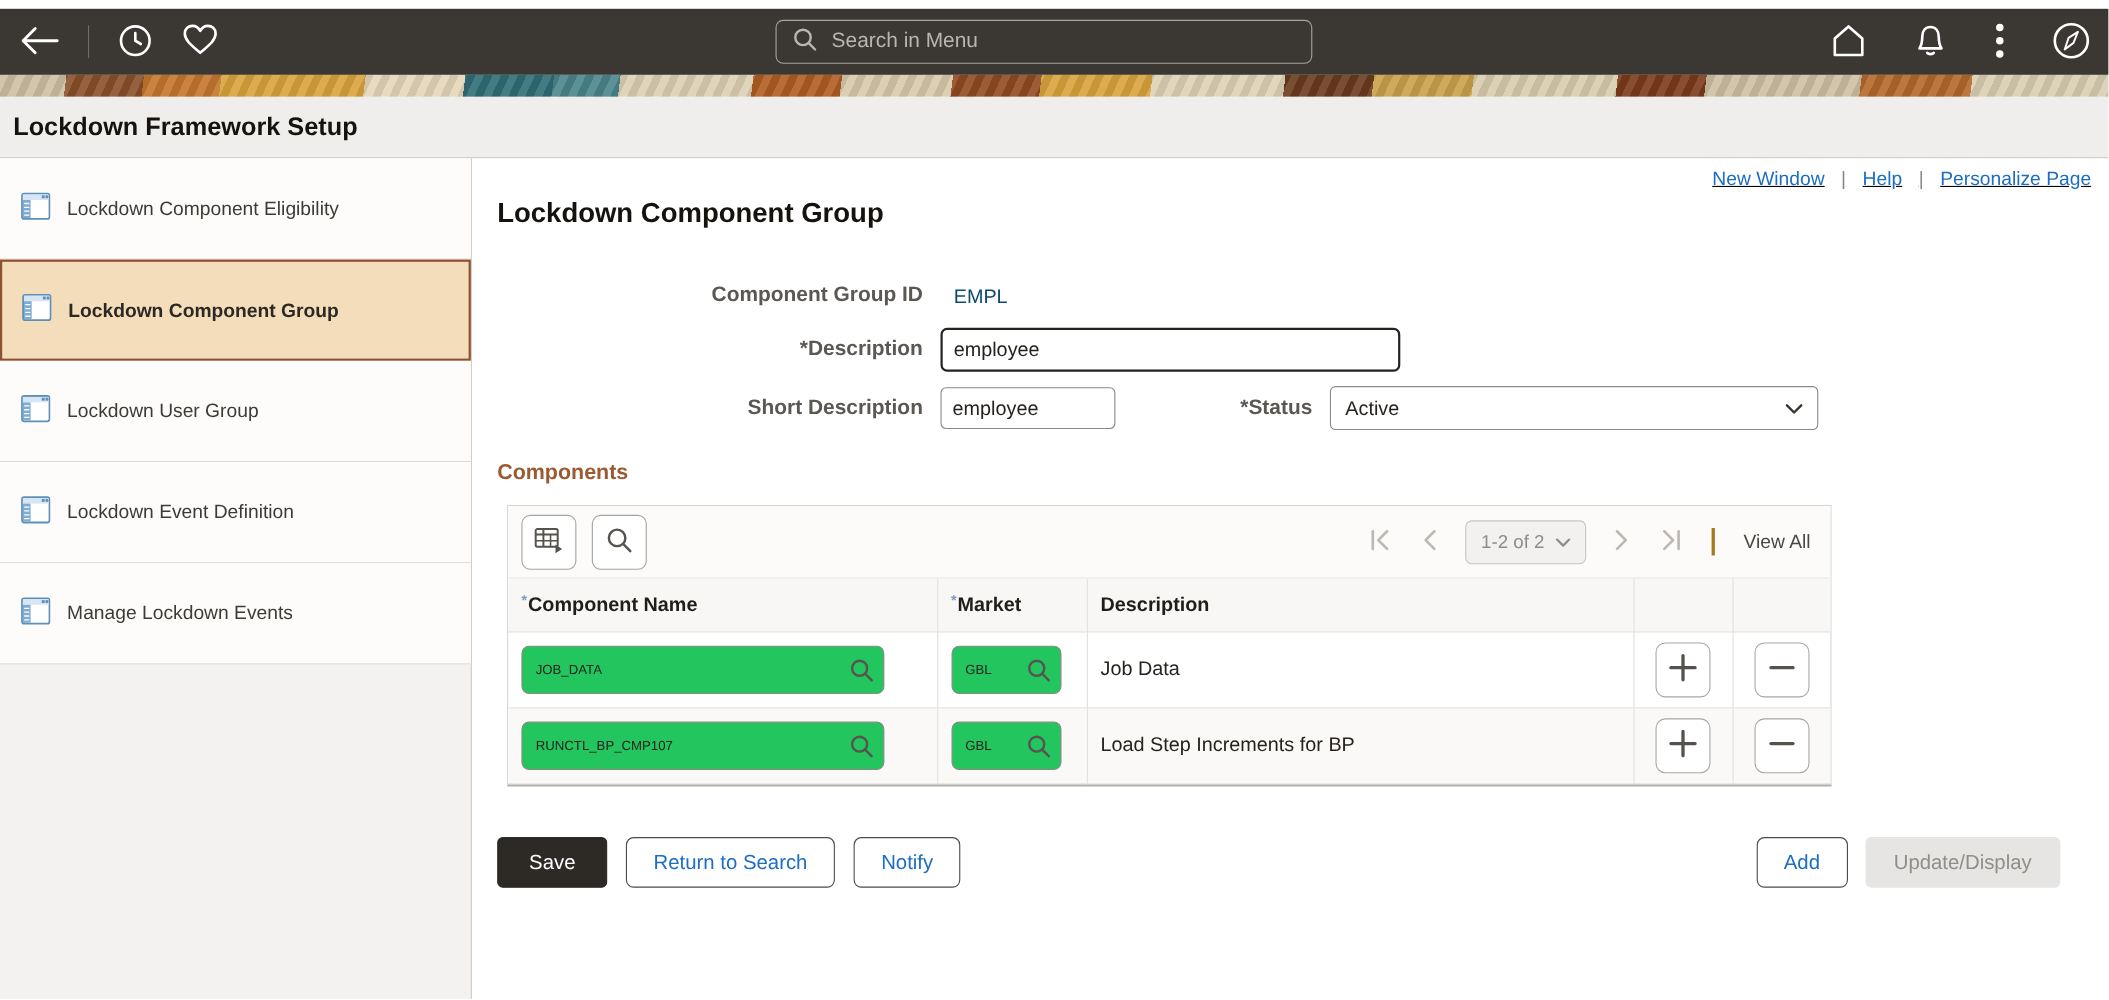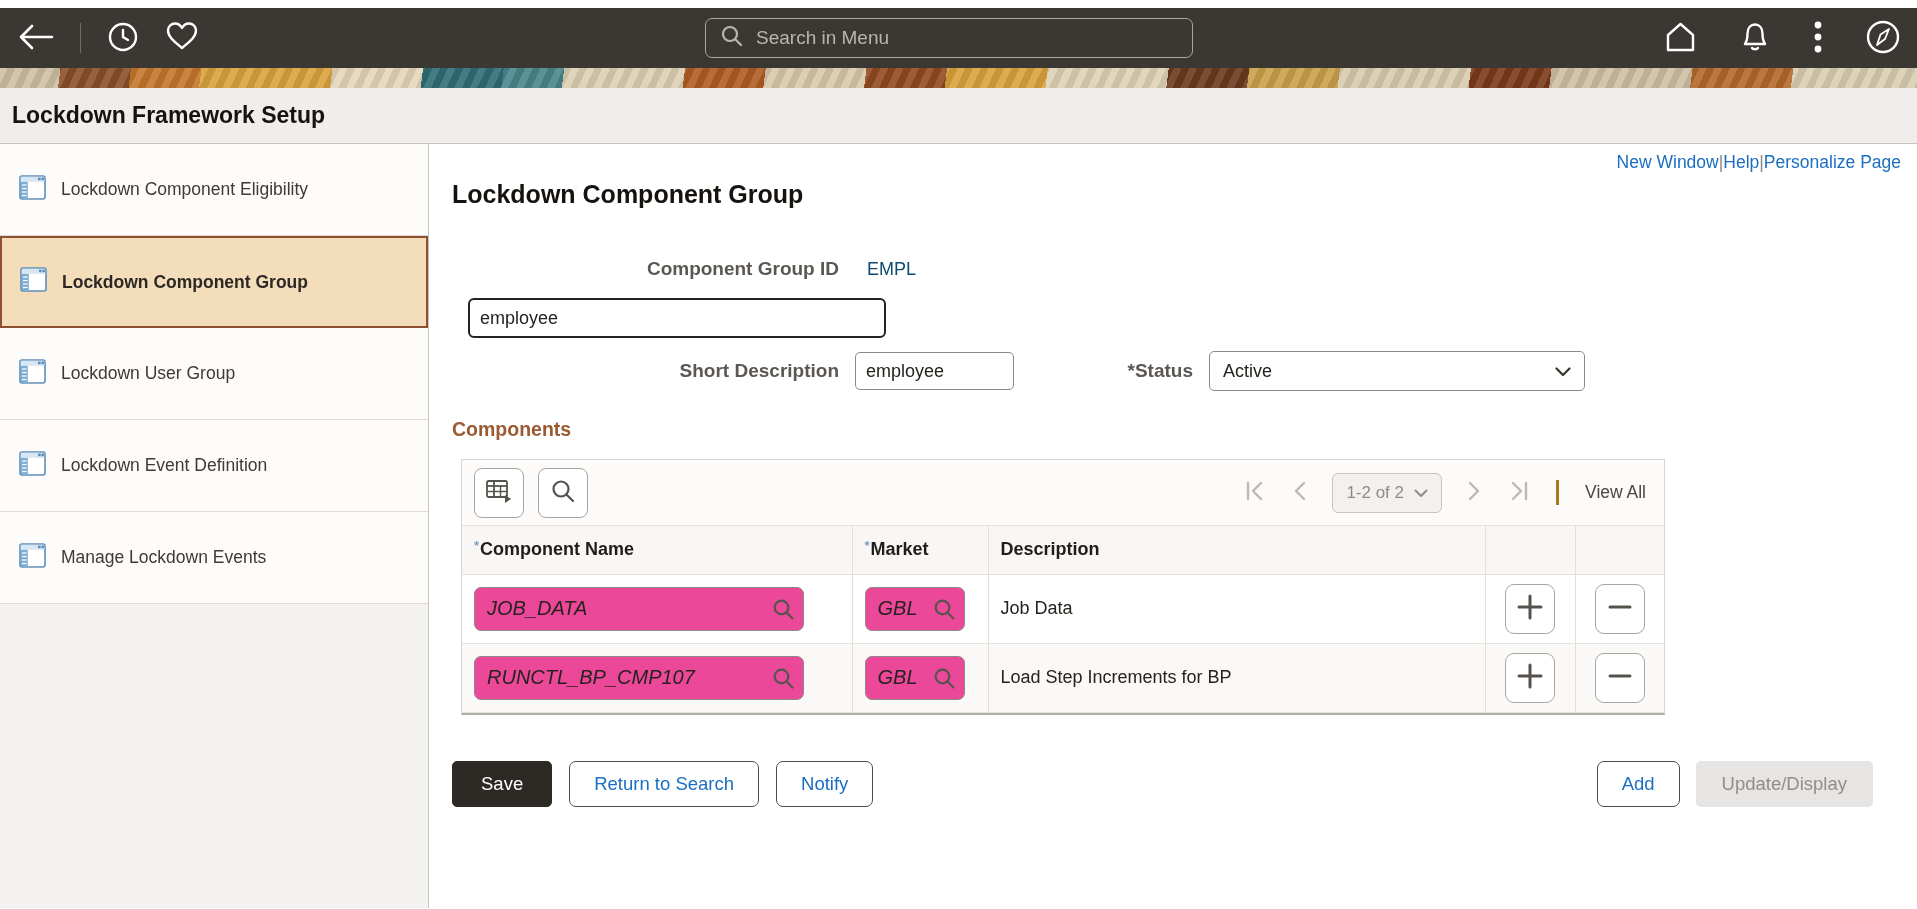--- a/index.html
+++ b/index.html
@@ -36,54 +36,54 @@
   .content { display:flex; height:764px; }
 
   
   .sidebar { width:429px; border-right:1px solid #c9c6c1; background:#f3f2f0; flex:none; }
   .nav-item { height:92px; background:#fdfcfb; border-bottom:1px solid #dedbd7; display:flex; align-items:center; padding-left:19px; gap:15px; font-size:17.5px; color:#3e3b37; cursor:pointer; }
   .nav-item.selected { background:#f4ddbb; border:2px solid #8d5030; font-weight:bold; color:#2c2925; padding-left:18px; }
   .nav-item .chev { margin-left:auto; margin-right:26px; }
 
   
   .main { flex:1; position:relative; background:#fff; }
-  .page-links { position:absolute; top:8px; right:16px; display:flex; align-items:flex-start; font-size:17.5px; }
+  .page-links { position:absolute; top:8px; right:16px; display:flex; align-items:flex-start; gap:15px; font-size:17.5px;text-decoration:underline; }
   .page-links a { color:#1b6ec2; text-decoration:none; cursor:pointer; }
   .page-links .sep { color:#8a8781; }
   .main-heading { position:absolute; left:23px; top:36px; font-size:25px; font-weight:bold; color:#16130f; }
 
   .form-area { position:absolute; left:23px; top:105px; width:1240px; }
   .form-row { display:flex; align-items:center; }
   .form-label { width:387px; text-align:right; font-weight:bold; color:#5b5854; font-size:19px; flex:none; }
   .form-gap { width:16px; flex:none; }
   .plain-value { font-size:18px; color:#0c4a6e; }
   .txt-input { border:1.5px solid #8c8984; border-radius:5px; font-size:18px; color:#26231f; padding:0 10px; height:38px; font-family:"Liberation Sans", sans-serif; outline:none; background:#fff; }
   .txt-input.focused { border:2.5px solid #26231f; border-radius:6px; height:40px; }
-  .status-select { width:376px; height:40px; border:1.5px solid #8c8984; border-radius:5px; display:flex; align-items:center; justify-content:space-between; padding:0 13px; font-size:18px; color:#26231f; cursor:pointer; background:#fff; }
+  .status-select { width:444px; height:40px; border:1.5px solid #8c8984; border-radius:5px; display:flex; align-items:center; justify-content:space-between; padding:0 13px; font-size:18px; color:#26231f; cursor:pointer; background:#fff; }
 
   .components-heading { position:absolute; left:23px; top:274px; font-size:19.5px; font-weight:bold; color:#9b5a31; }
 
   
   .grid-box { position:absolute; left:32px; top:315px; width:1204px; border:1px solid #d9d6d2; border-bottom:2px solid #b3b0ab; background:#fff; }
   .grid-toolbar { height:66px; background:#fcfbfa; display:flex; align-items:center; padding:0 18px 0 12px; border-bottom:1px solid #e6e3df; }
   .tool-btn { width:50px; height:50px; background:#fff; border:1px solid #a7a39e; border-radius:8px; display:flex; align-items:center; justify-content:center; cursor:pointer; margin-right:14px; }
   .pager { margin-left:auto; display:flex; align-items:center; gap:26px; }
   .pg-arrow { background:none; border:none; cursor:pointer; display:flex; align-items:center; }
   .pg-box { display:flex; align-items:center; gap:10px; background:#f2f1ef; border:1px solid #c8c5c0; border-radius:6px; padding:9px 13px; color:#8f8c87; font-size:17px; cursor:pointer; }
   .pg-amber { width:3px; height:25px; background:#a87a1e; }
   .view-all { color:#4b4844; font-size:17.5px; cursor:pointer; }
 
   table.grid { border-collapse:collapse; width:1202px; table-layout:fixed; }
   table.grid th { height:48px; background:#f8f7f5; font-size:18px; color:#211e19; text-align:left; padding-left:12px; border-right:1px solid #e3e0dc; border-bottom:1px solid #e3e0dc; font-weight:bold; }
   table.grid th .req { color:#7d9cbd; font-size:13px; vertical-align:top; position:relative; top:-1px; margin-right:1px; font-weight:bold; }
   table.grid td { height:69px; padding-left:12px; border-right:1px solid #e3e0dc; border-bottom:1px solid #e6e3df; font-size:18px; color:#26231f; }
   table.grid th:last-child, table.grid td:last-child { border-right:none; }
   tr.row-alt td { background:#faf9f7; }
   .lookup-wrap { position:relative; display:inline-block; }
-  .lookup-wrap input { width:100%; height:44px; border:1.5px solid #8c8984; border-radius:7px; font-size:20px; color:#26231f; padding:0 38px 0 12px; font-family:"Liberation Sans", sans-serif; outline:none; background:#ec4899;font-style:italic; }
+  .lookup-wrap input { width:100%; height:44px; border:1.5px solid #8c8984; border-radius:7px; font-size:12px; color:#26231f; padding:0 38px 0 12px; font-family:"Liberation Sans", sans-serif; outline:none; background:#22c55e; }
   .lookup-wrap .lk { position:absolute; right:9px; top:11px; cursor:pointer; }
   .w-comp { width:330px; }
   .w-mkt { width:100px; }
   .w-mkt input { padding-right:32px; }
   .rowbtn { width:50px; height:50px; background:#fff; border:1.5px solid #aaa7a2; border-radius:9px; display:flex; align-items:center; justify-content:center; cursor:pointer; }
   .cell-center { text-align:center; padding-left:0 !important; }
   .cell-center .rowbtn { margin:0 auto; }
 
   
   .actions { position:absolute; left:23px; top:617px; display:flex; gap:17px; }
@@ -285,20 +285,21 @@
 
       <div class="form-area">
 
         <div class="form-row" style="height:40px;">
           <div class="form-label">Component Group ID</div>
           <div class="form-gap"></div>
           <span class="plain-value" style="padding-left:12px;">EMPL</span>
         </div>
 
         <div class="form-row" style="height:46px; margin-top:6px;">
+          <div class="form-label">*Description</div>
           <div class="form-gap"></div>
           <input class="txt-input focused" style="width: 418px;" value="employee">
         </div>
 
         <div class="form-row" style="height:40px; margin-top:10px;">
           <div class="form-label">Short Description</div>
           <div class="form-gap"></div>
           <input class="txt-input" style="width: 159px;" value="employee">
           <div class="form-label" style="width:179px;">*Status</div>
           <div class="form-gap"></div>

